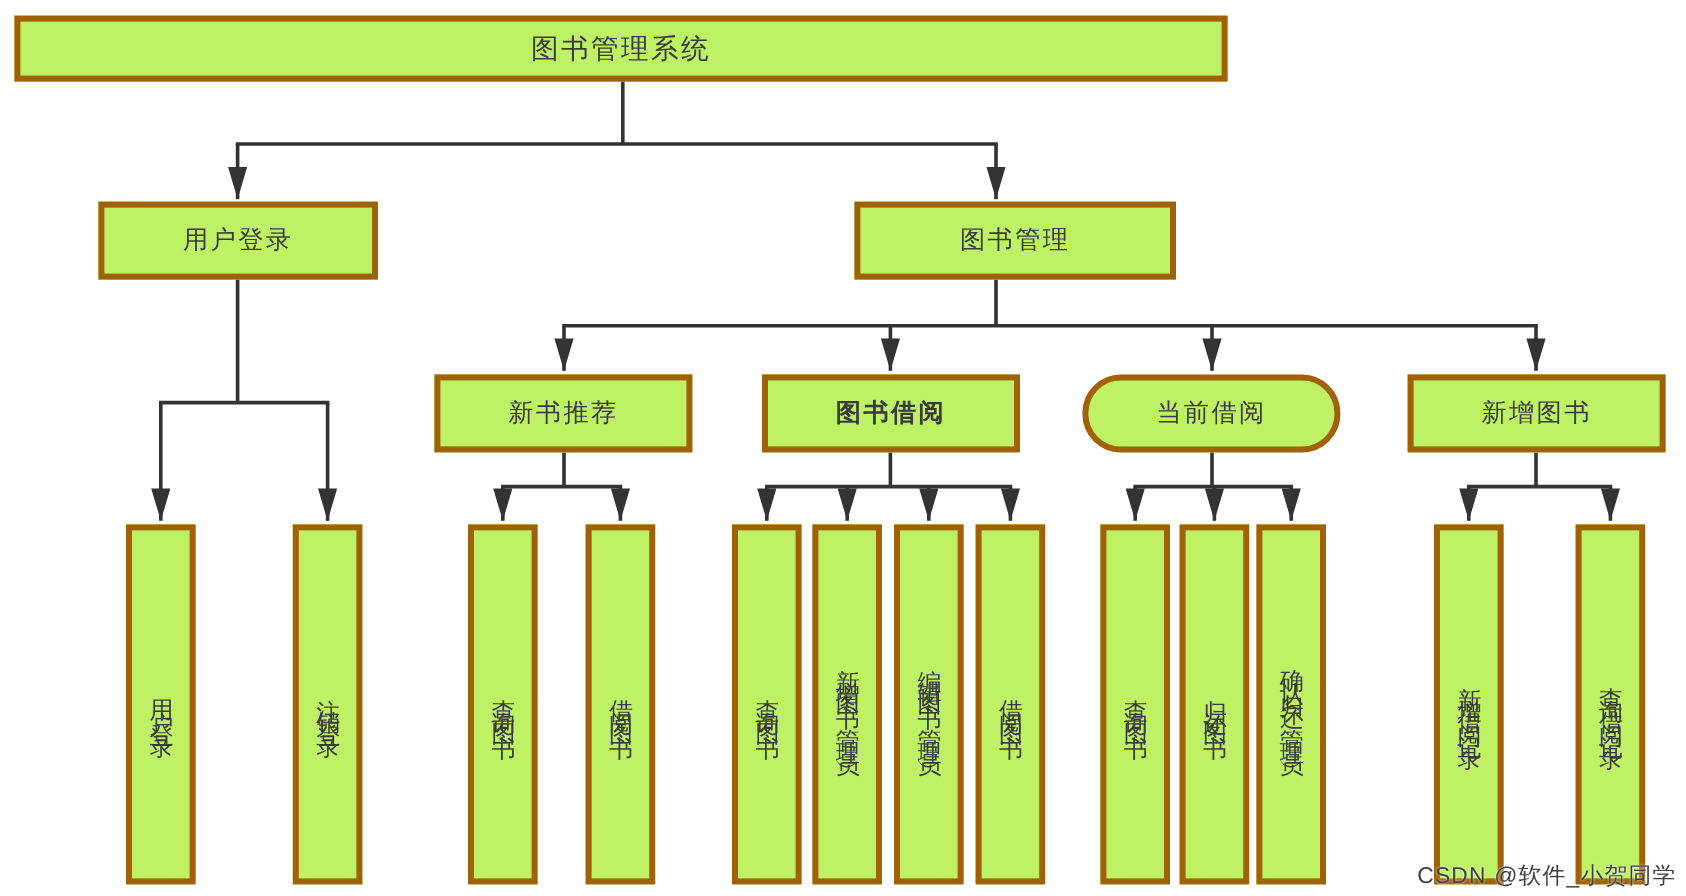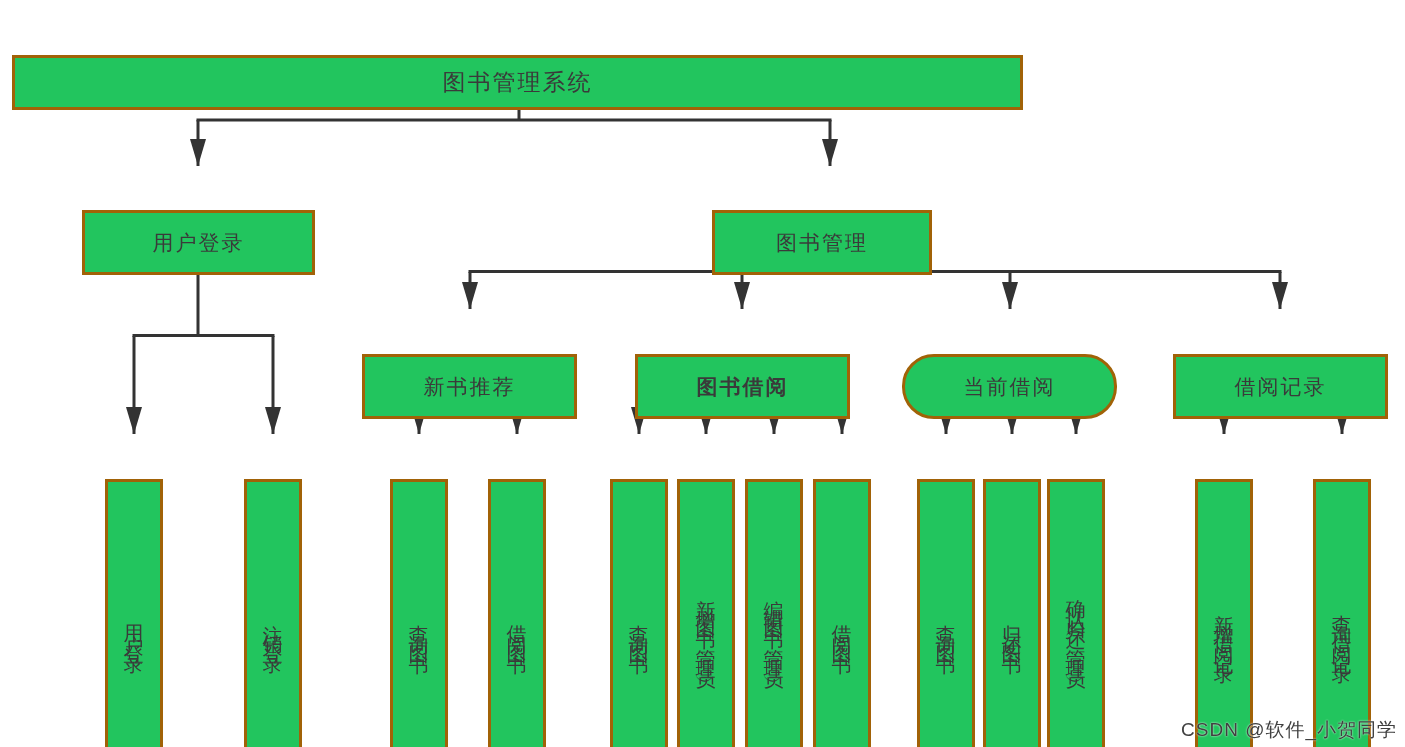--- a/index.html
+++ b/index.html
@@ -11,28 +11,27 @@
     font-family: "Liberation Sans", "DejaVu Sans", sans-serif;
     overflow: hidden;
   }
   #connectors {
     position: absolute;
     left: 0; top: 0;
     width: 1405px; height: 747px;
   }
   .node {
     position: absolute;
-    background: #22c55e;
-    border: 3px solid #a16207;
+    background: #bef264;
+    border: 5px solid #a16207;
     box-sizing: border-box;
     display: flex;
     align-items: center;
     justify-content: center;
     color: #3a3a3a;
-    margin-top: 42px;
   }
   .root-node {
     left: 12px; top: 13px;
     width: 1011px; height: 55px;
     font-size: 23px;
     letter-spacing: 2px;
   }
   .h-node {
     height: 65px;
     font-size: 21px;
@@ -114,35 +113,35 @@
     <line x1="1342" y1="406" x2="1342" y2="434" stroke="#333333" stroke-width="3" marker-end="url(#arrow)"></line>
   </svg>
 
   <div class="node root-node">
     <span>图书管理系统</span>
   </div>
 
   <div class="node h-node lvl2" style="left:82px; width:233px;">
     <span>用户登录</span>
   </div>
-  <div class="node h-node lvl2" style="left:712px; width:220px;">
+  <div class="node h-node lvl2" style="left:712px; width:268px;">
     <span>图书管理</span>
   </div>
 
   <div class="node h-node lvl3" style="left:362px;">
     <span>新书推荐</span>
   </div>
   <div class="node h-node lvl3" style="left:635px;font-weight:bold;">
     <span>图书借阅</span>
   </div>
   <div class="node h-node lvl3" style="left:902px;border-radius:32px;">
     <span>当前借阅</span>
   </div>
   <div class="node h-node lvl3" style="left:1173px;">
-    <span>借阅记录</span>
+    <span>新增图书</span>
   </div>
 
   <div class="node v-node" style="left:105px;">
     <span>用户登录</span>
   </div>
   <div class="node v-node" style="left:244px;">
     <span>注销登录</span>
   </div>
 
   <div class="node v-node" style="left:390px;">

